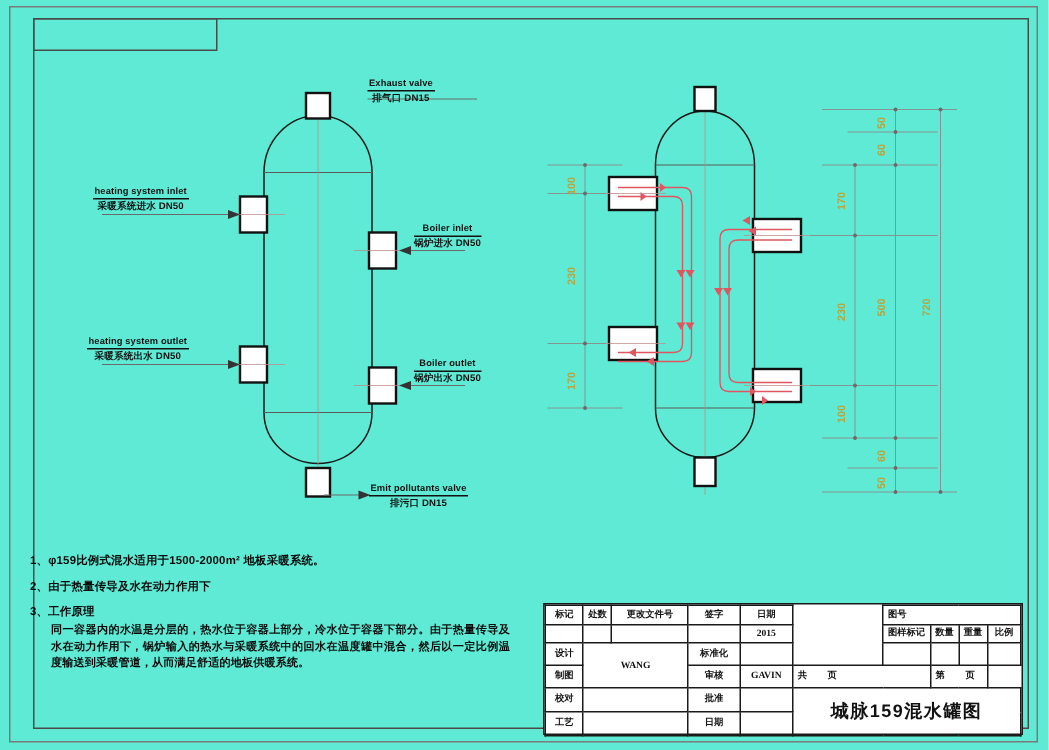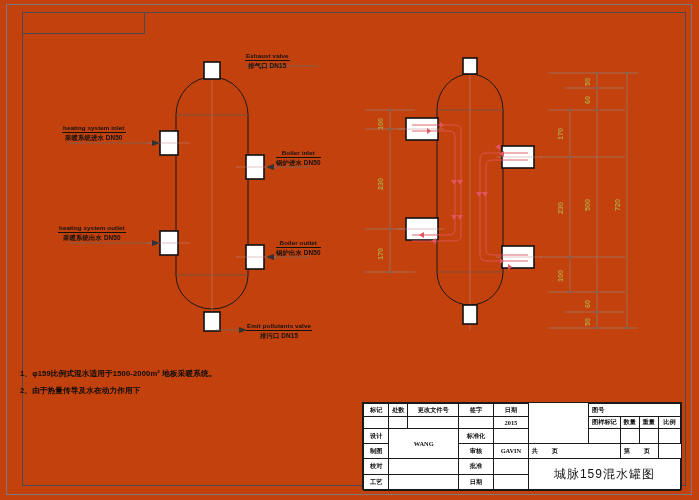--- a/index.html
+++ b/index.html
@@ -1,18 +1,18 @@
 <!DOCTYPE html>
 <html><head>
 <meta charset="utf-8">
 <style>
   html,body{margin:0;padding:0;background:#fff;}
   body{width:699px;height:500px;overflow:hidden;
        font-family:"Liberation Sans","DejaVu Sans",sans-serif;}
-  #sheet{position:relative;width:699px;height:500px;background:#c2410c;}
+  #sheet{position:relative;width:699px;height:500px;background:#5eead4;}
   .border-outer{position:absolute;left:6px;top:4px;width:686px;height:491px;
                 border:1px solid #7a7a7a;box-sizing:border-box;}
   .border-inner{position:absolute;left:22px;top:12px;width:664px;height:474px;
                 border:1px solid #4a4a4a;box-sizing:border-box;}
   .topbox{position:absolute;left:22px;top:12px;width:123px;height:22px;
           border:1px solid #4a4a4a;box-sizing:border-box;background:transparent;}
   svg{position:absolute;left:0;top:0;width:699px;height:500px;pointer-events:none;}
   .lbl{position:absolute;font-size:6.2px;font-weight:bold;color:#111;
        letter-spacing:.1px;white-space:nowrap;line-height:1.25;}
   .lbl .en{display:block;border-bottom:1px solid #111;padding:0 1px 0.5px 1px;text-align:center;}
@@ -24,21 +24,21 @@
   .note-body{font-size:7.4px;font-weight:bold;line-height:1.5;
              margin:1px 0 0 14px;letter-spacing:.1px;text-align:justify;}
   
   .tb{position:absolute;left:362px;top:402px;width:320px;height:88px;
       border:1px solid #1a1a1a;box-sizing:border-box;background:#fff;}
   .tb table{width:100%;height:100%;border-collapse:collapse;table-layout:fixed;}
   .tb td{border:1px solid #1a1a1a;font-size:6.2px;font-weight:bold;
          text-align:center;vertical-align:middle;padding:0;color:#111;
          line-height:1.1;overflow:hidden;}
   .tb td.nb{border:none;}
-  .tb td.big{font-size:12px;font-weight:normal;letter-spacing:1px;}
+  .tb td.big{font-size:12px;font-weight:bold;letter-spacing:1px;}
   .tb td.lat{font-family:"Liberation Serif",serif;font-size:6.4px;}
   .dimtext{font-size:7.2px;fill:#b5a642;font-weight:bold;
            font-family:"Liberation Sans",sans-serif;}
   .dimline{stroke:#8a8a8a;stroke-width:.6;fill:none;}
   .ctr{stroke:#c08a8a;stroke-width:.5;fill:none;}
   .body{stroke:#1a1a1a;stroke-width:1;fill:none;}
   .thin{stroke:#5a5a5a;stroke-width:.7;fill:none;}
   .noz{stroke:#111;stroke-width:1.6;fill:#fff;}
   .flow{stroke:#e0555f;stroke-width:.9;fill:none;}
   .leader{stroke:#6a6a6a;stroke-width:.7;fill:none;}
@@ -233,20 +233,24 @@
     <span class="en">Emit pollutants valve</span>
     <span class="cn">排污口  DN15</span>
   </div>
 
   <div class="notes">
     <div class="note">
       <span class="num">1、</span><span>φ159比例式混水适用于1500-2000m² 地板采暖系统。</span>
     </div>
     <div class="note">
       <span class="num">2、</span><span>由于热量传导及水在动力作用下</span>
+    </div>
+    <div class="note">
+      <span class="num">3、</span><span>工作原理</span>
+      <div class="note-body">同一容器内的水温是分层的，热水位于容器上部分，冷水位于容器下部分。由于热量传导及水在动力作用下，锅炉输入的热水与采暖系统中的回水在温度罐中混合，然后以一定比例温度输送到采暖管道，从而满足舒适的地板供暖系统。</div>
     </div>
   </div>
 
   <div class="tb">
     <table>
       <colgroup>
         <col style="width:8%">
           <col style="width:6%">
           <col style="width:16%">
         <col style="width:11%">

